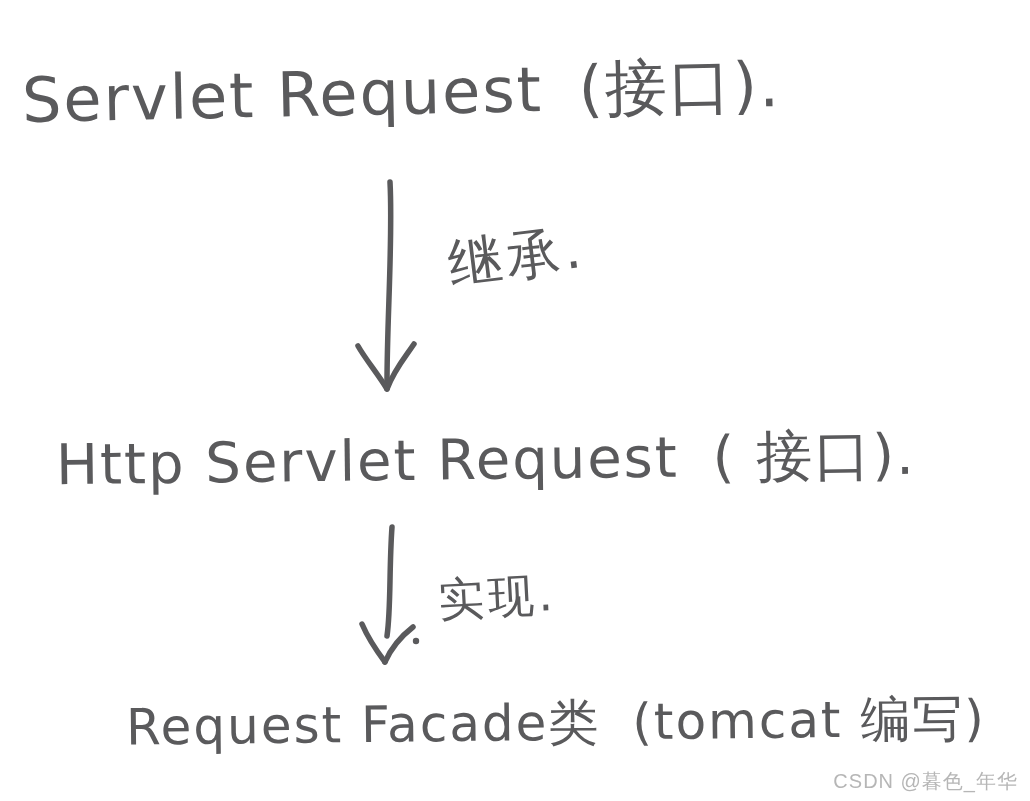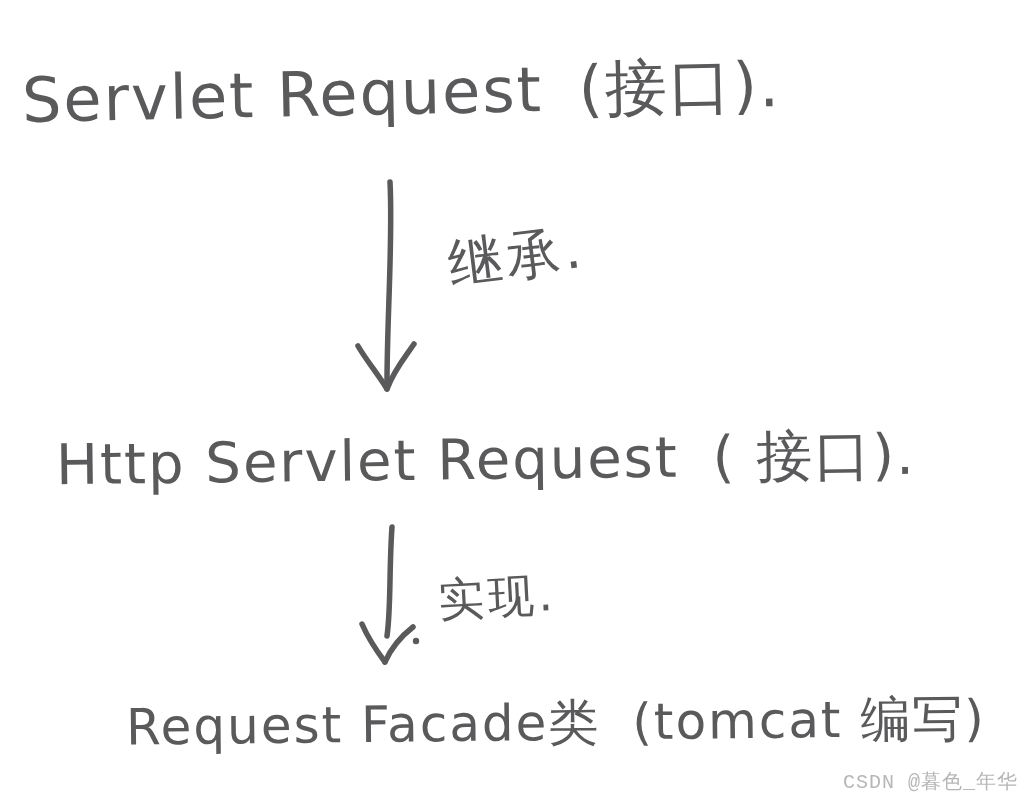--- a/index.html
+++ b/index.html
@@ -34,21 +34,21 @@
   svg.arrow { position: absolute; overflow: visible; }
   .arrow-inherit   { left: 352px; top: 178px; }
   .arrow-implement { left: 356px; top: 524px; }
   .watermark {
     position: absolute;
     right: 12px;
     bottom: 6px;
     font-size: 20px;
     letter-spacing: 1px;
     color: #b6b6b6;
-    font-family: Liberation Mono, monospace;
+    font-family: Liberation Sans, sans-serif;
   }
 </style>
 </head>
 <body>
 
 <div class="canvas" style="background: rgb(255, 255, 255); color: rgb(90, 90, 92);">
 
   <div class="hand row1">
     <span>Servlet Request</span>
     <span class="node-annotation">(接口).</span>

